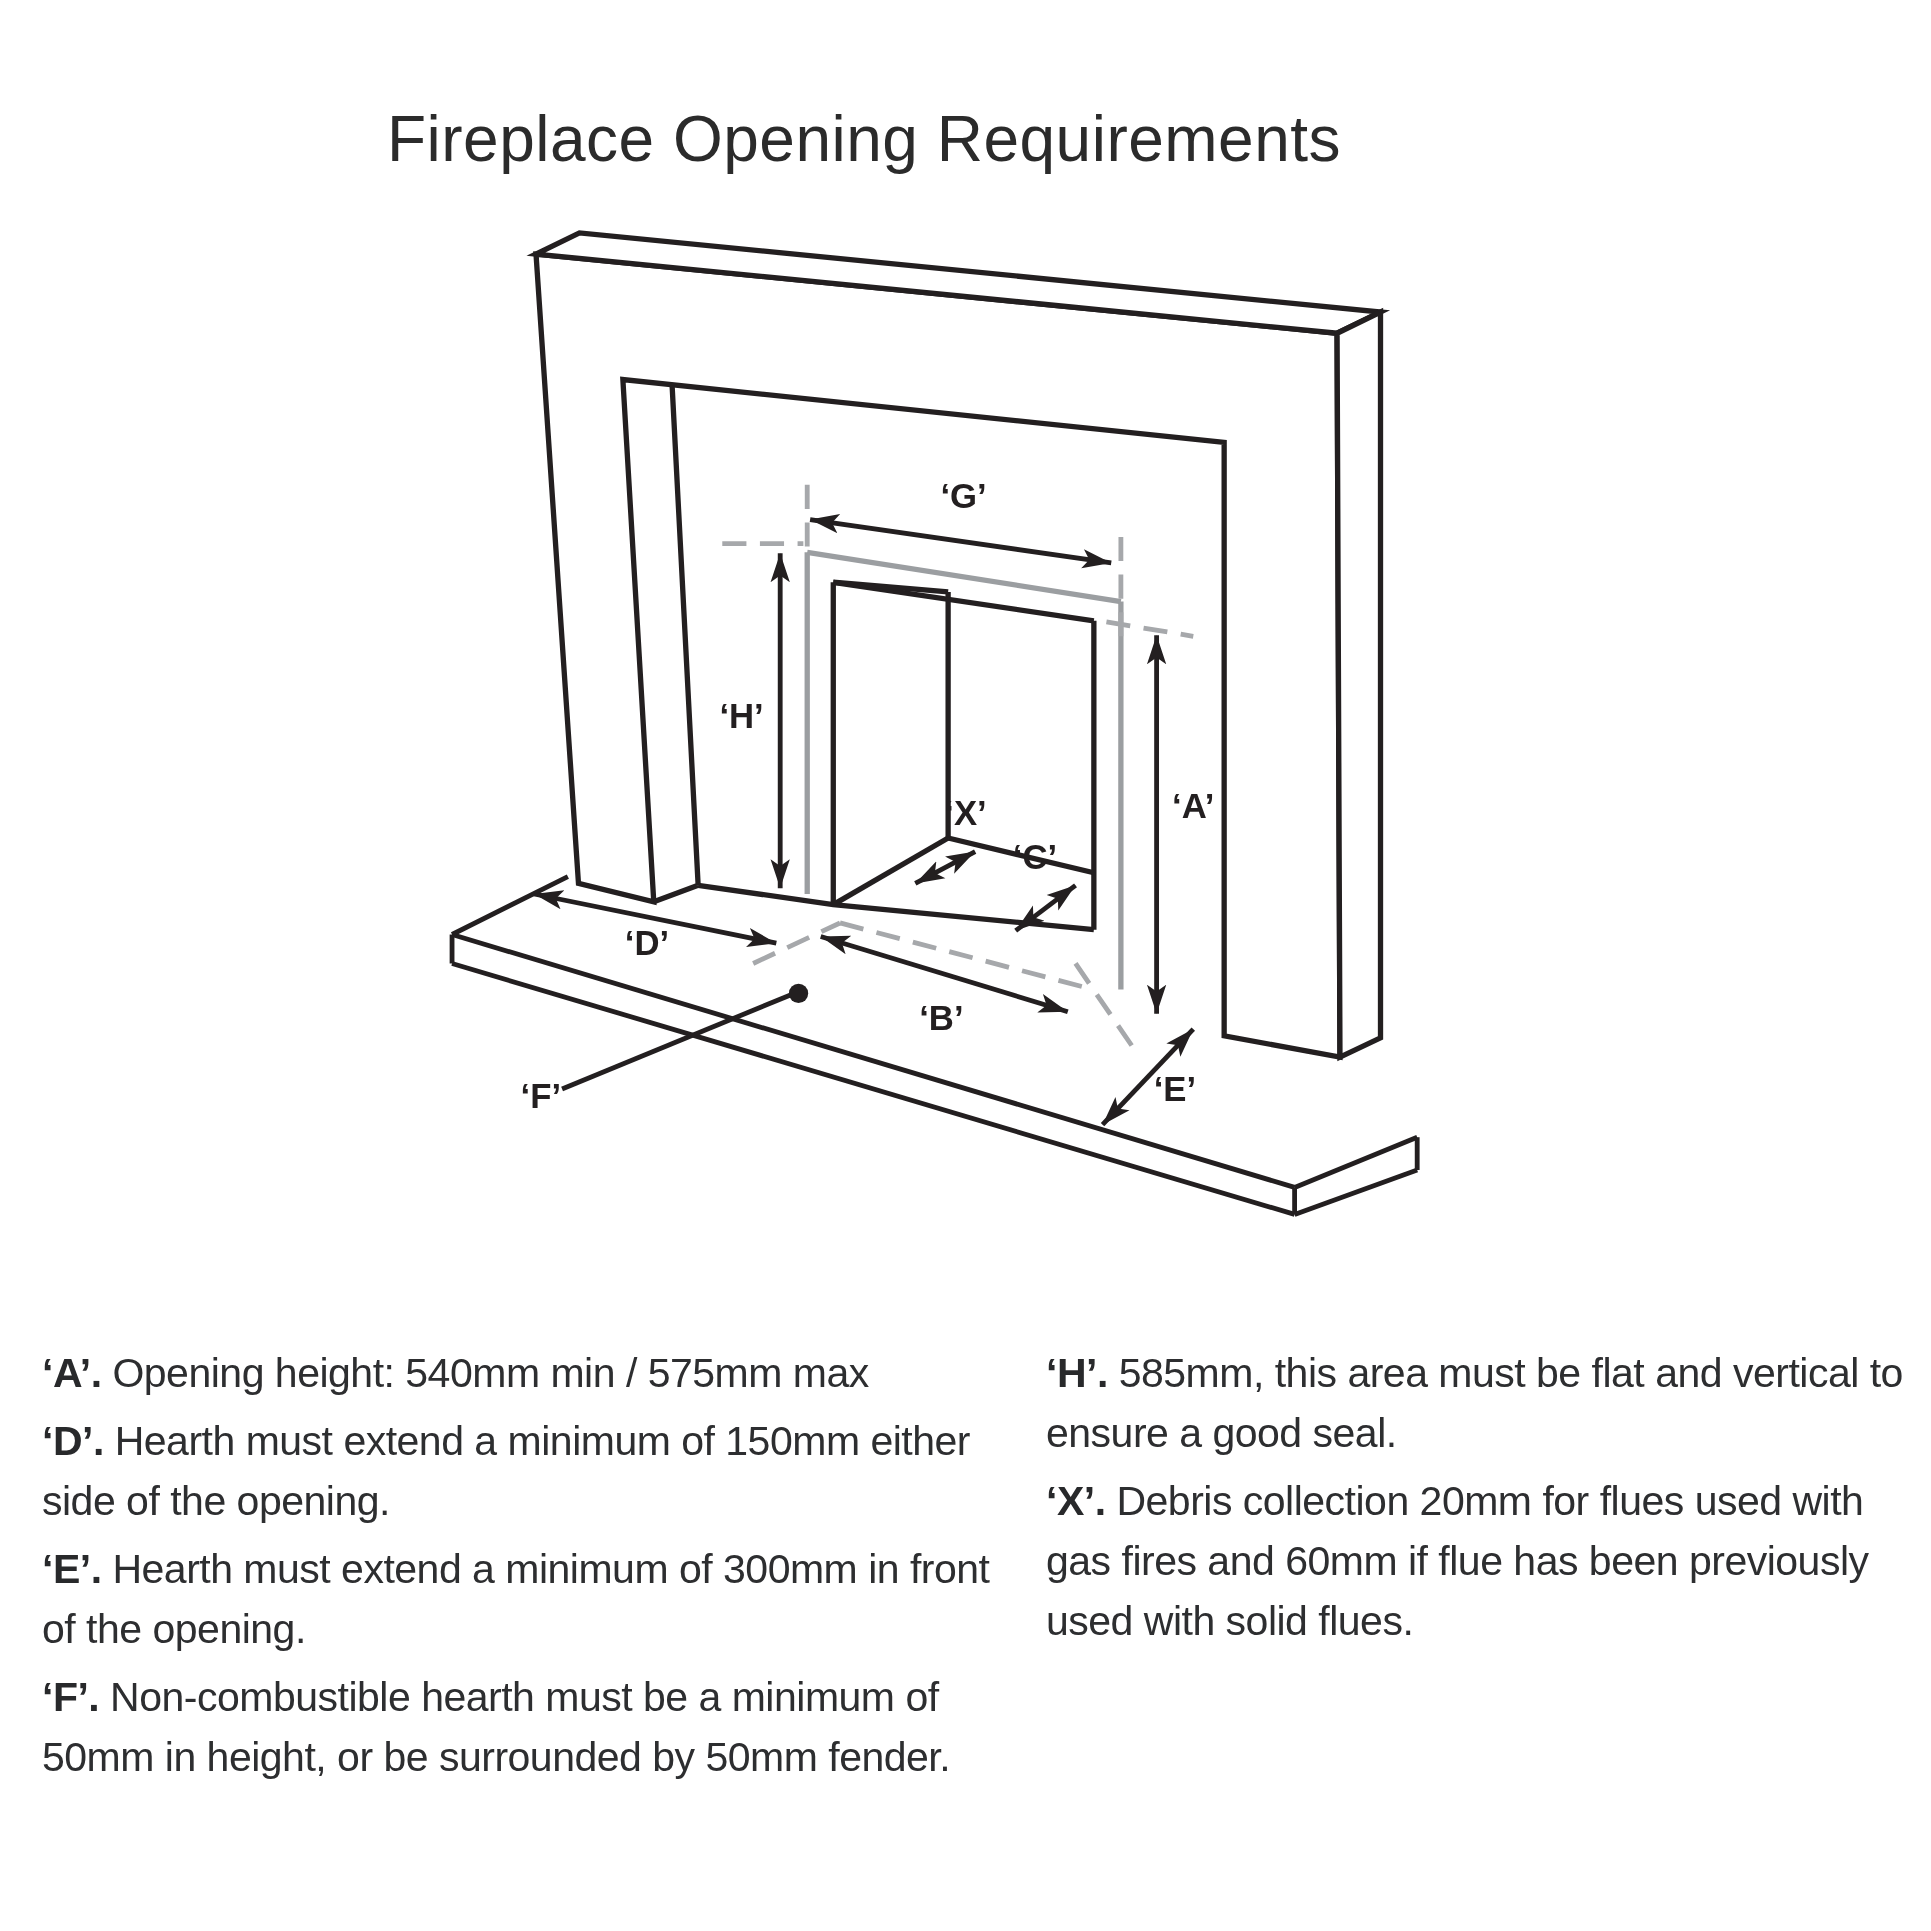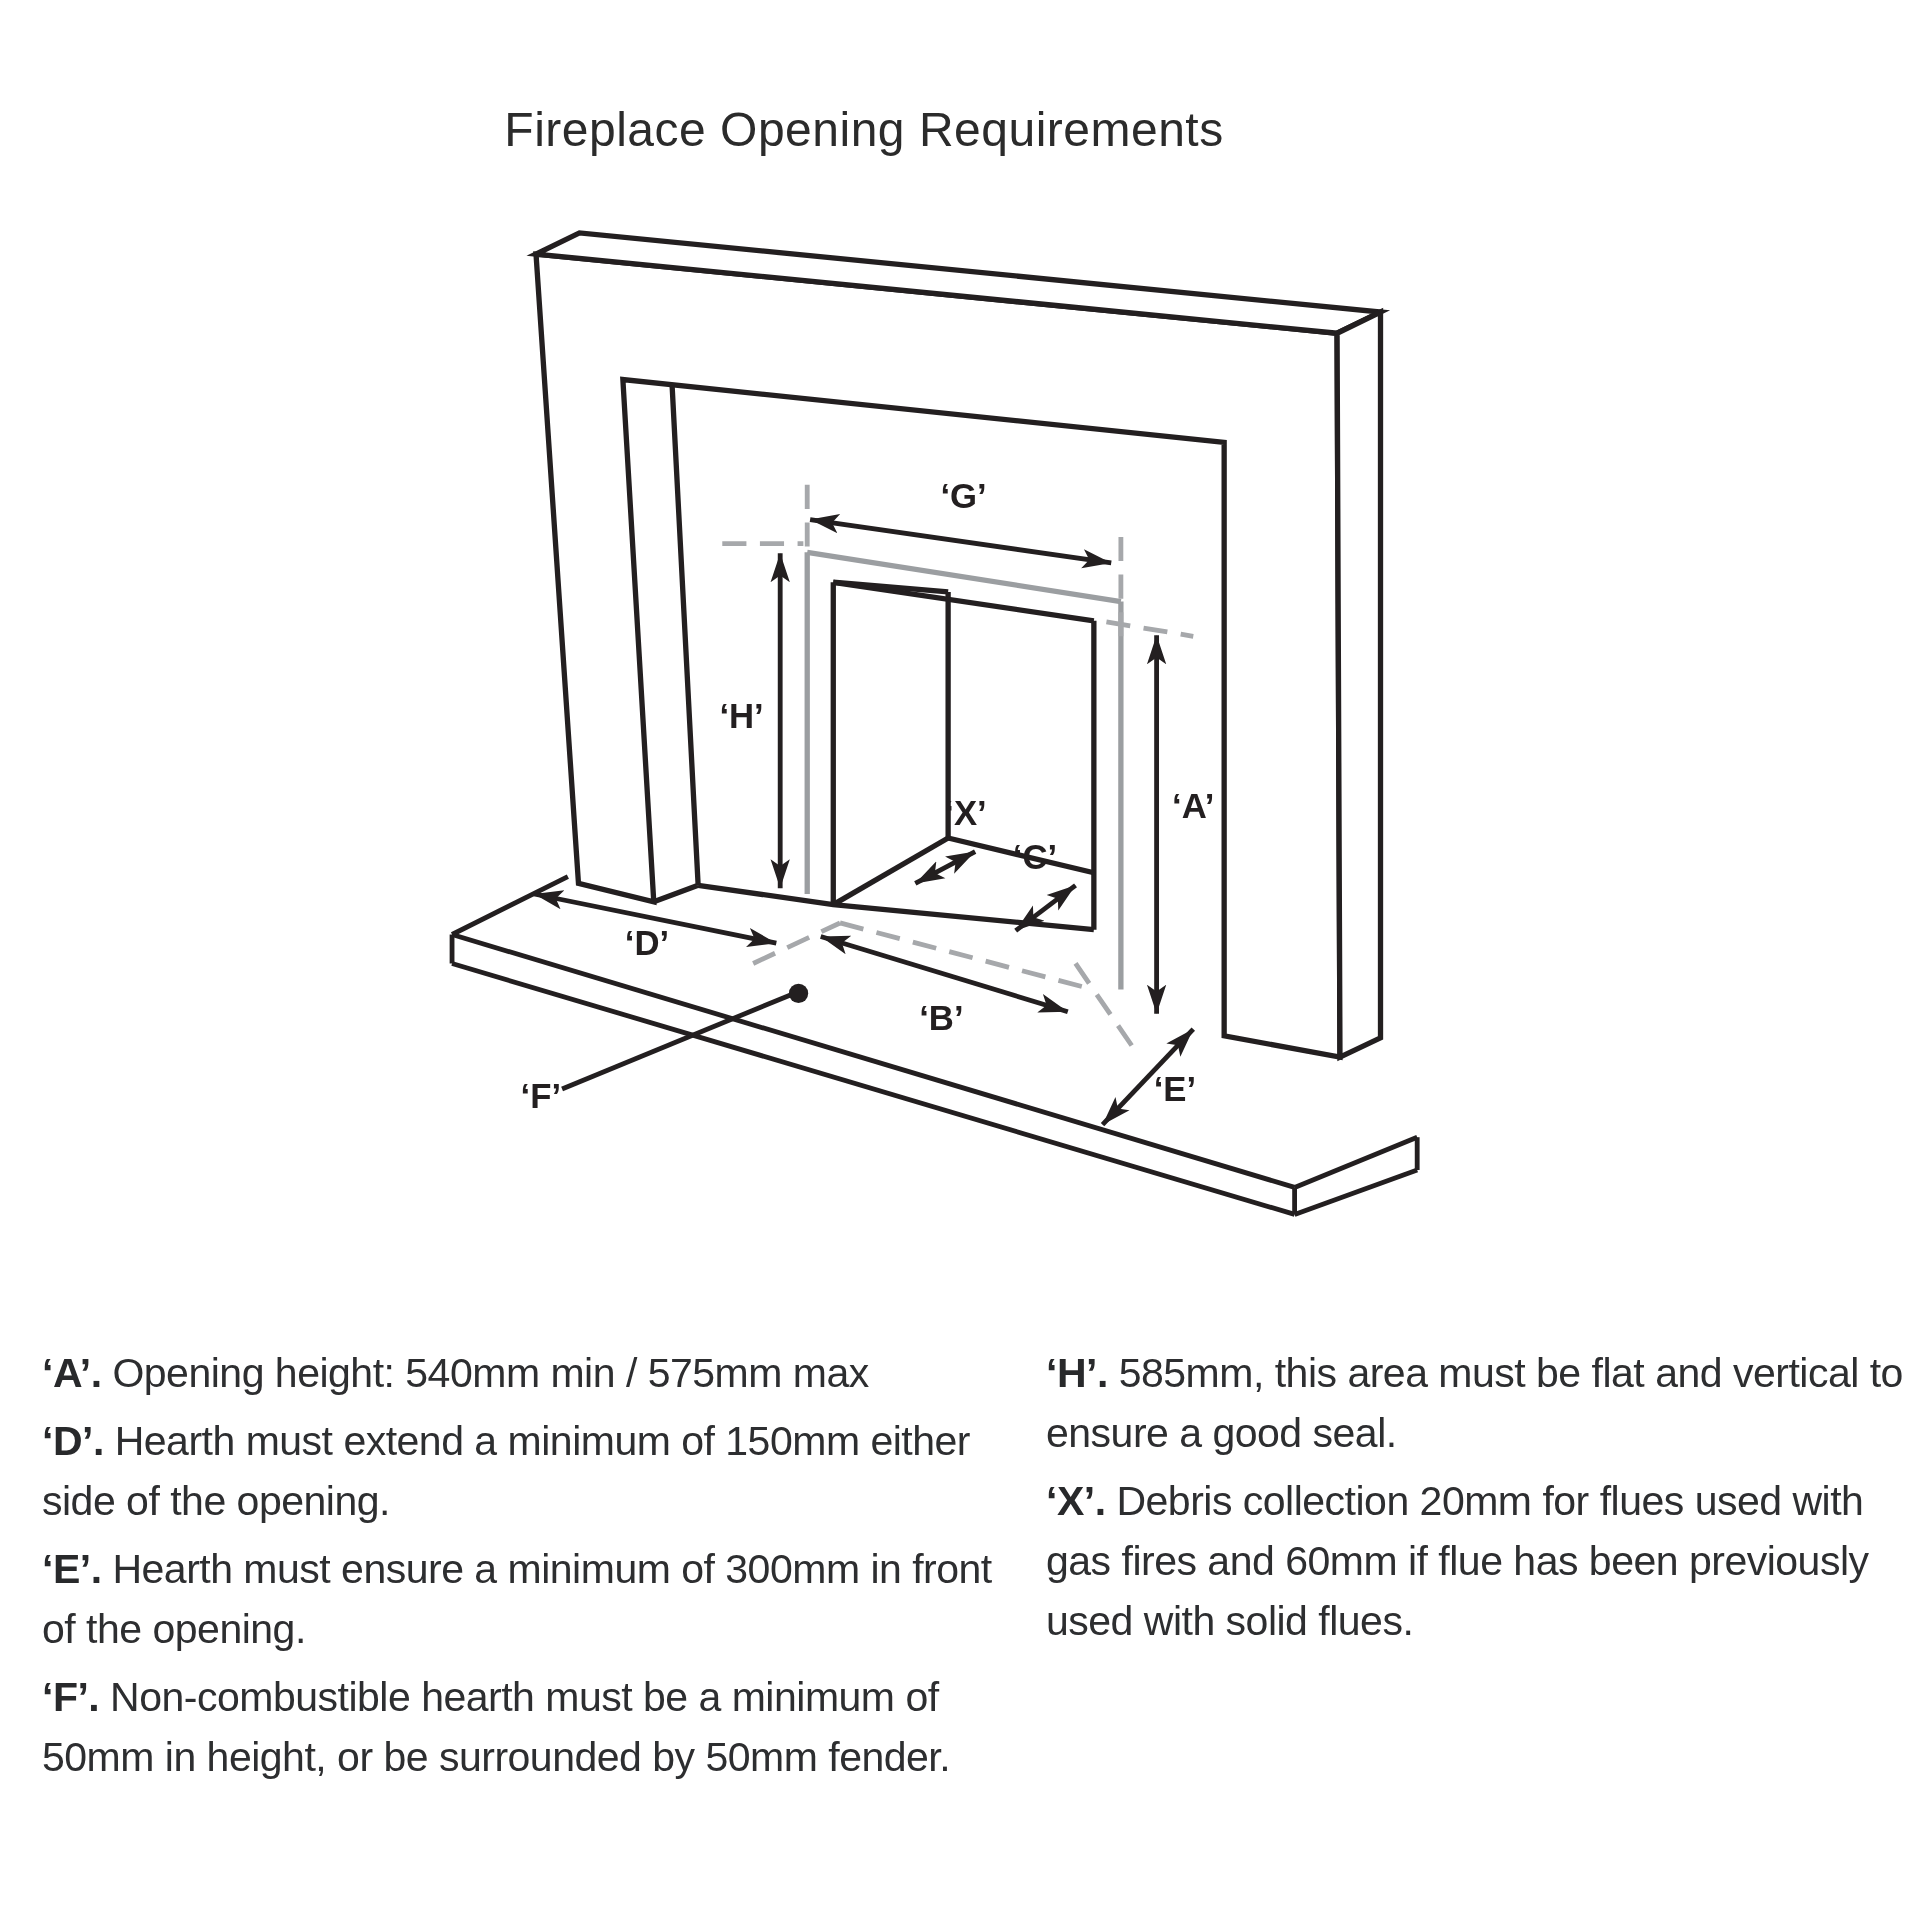--- a/index.html
+++ b/index.html
@@ -1,19 +1,19 @@
 <!DOCTYPE html>
 <html><head>
 <meta charset="utf-8">
 <style>
   html,body{margin:0;padding:0;background:#ffffff;}
   .page{position:relative;width:1931px;height:1931px;background:#ffffff;overflow:hidden;
         font-family:"Liberation Sans",sans-serif;color:#2d2e30;}
   .title{position:absolute;left:864px;top:102px;transform:translateX(-50%);
-         white-space:nowrap;font-size:48px;font-weight:400;color:#2b2b2b;letter-spacing:0.5px;}
+         white-space:nowrap;font-size:64px;font-weight:400;color:#2b2b2b;letter-spacing:0.5px;}
   .diagram{position:absolute;left:415px;top:174px;width:1101px;height:1052px;}
   .legend{position:absolute;top:1335px;font-size:41px;line-height:60px;letter-spacing:-0.5px;}
   .legend.left{left:34px;width:985px;}
   .legend.right{left:1038px;width:893px;}
   .legend .item{margin:8px;}
   .k{font-weight:bold;color:#28292b;}
   svg text{font-family:"Liberation Sans",sans-serif;font-weight:bold;font-size:36px;fill:#231f20;}
 </style>
 </head>
 <body>
@@ -100,21 +100,21 @@
       <text x="240" y="797">‘D’</text>
       <text x="545" y="874">‘B’</text>
       <text x="787" y="948">‘E’</text>
       <text x="130" y="955">‘F’</text>
     </g>
   </svg>
 
   <div class="legend left">
     <div class="item"><span class="k">‘A’.</span><span> Opening height: 540mm min / 575mm max</span></div>
     <div class="item"><span class="k">‘D’.</span><span> Hearth must extend a minimum of 150mm either side of the opening.</span></div>
-    <div class="item"><span class="k">‘E’.</span><span> Hearth must ensure a minimum of 300mm in front of the opening.</span></div>
+    <div class="item"><span class="k">‘E’.</span><span> Hearth must extend a minimum of 300mm in front of the opening.</span></div>
     <div class="item"><span class="k">‘F’.</span><span> Non-combustible hearth must be a minimum of 50mm in height, or be surrounded by 50mm fender.</span></div>
   </div>
 
   <div class="legend right">
     <div class="item"><span class="k">‘H’.</span><span> 585mm, this area must be flat and vertical to ensure a good seal.</span></div>
     <div class="item"><span class="k">‘X’.</span><span> Debris collection 20mm for flues used with gas fires and 60mm if flue has been previously used with solid flues.</span></div>
   </div>
 
 </div>
 

